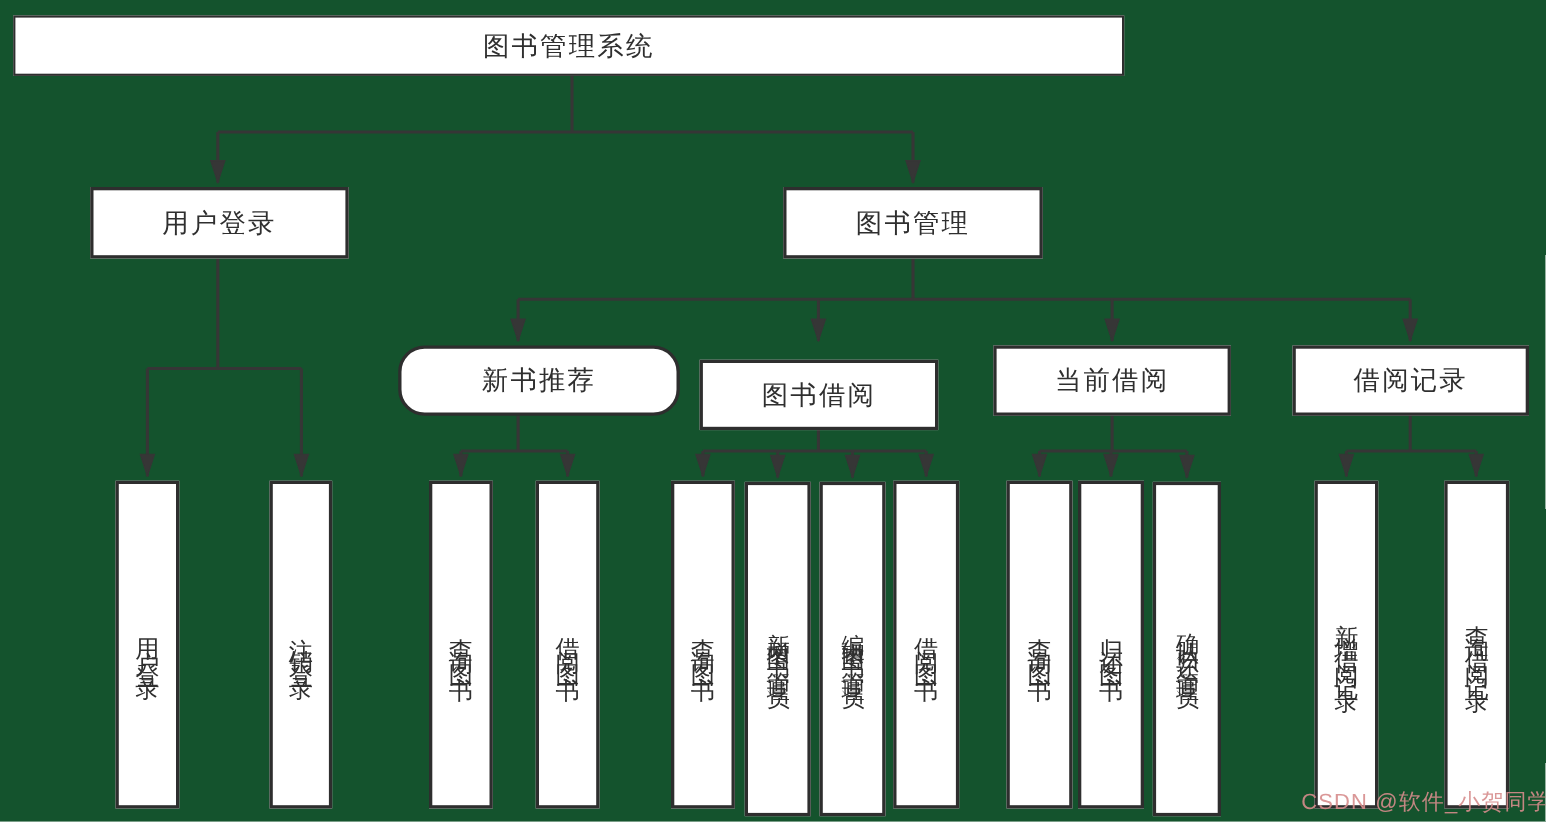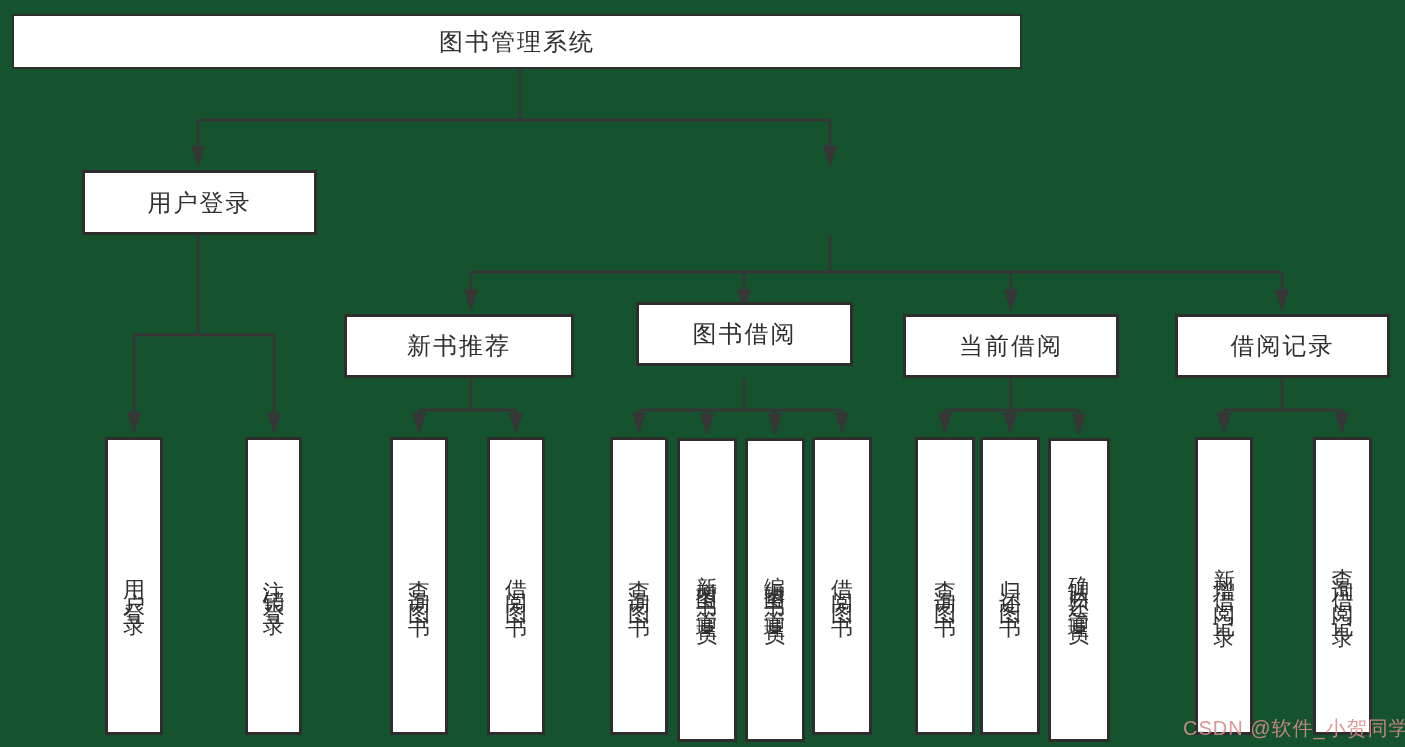--- a/index.html
+++ b/index.html
@@ -70,23 +70,24 @@
       <line x1="1282" y1="378" x2="1282" y2="410"></line>
       <line x1="1224" y1="410" x2="1342" y2="410"></line>
       <line x1="1224" y1="410" x2="1224" y2="433" marker-end="url(#arrowhead)"></line>
       <line x1="1342" y1="410" x2="1342" y2="433" marker-end="url(#arrowhead)"></line>
     </g>
   </svg>
 
   <div class="hbox root" style="left:12px;top:14px;width:1010px;height:55px;">图书管理系统</div>
 
   <div class="hbox" style="left:82px;top:170px;width:235px;height:65px;">用户登录</div>
+  <div class="hbox" style="left:712px;top:170px;width:236px;height:65px;">图书管理</div>
 
-  <div class="hbox" style="left:344px;top:314px;width:230px;height:64px;">新书推荐</div>
-  <div class="hbox" style="left:636px;top:302px;width:217px;height:64px;">图书借阅</div>
+  <div class="hbox" style="left:362px;top:314px;width:256px;height:64px;border-radius:24px;">新书推荐</div>
+  <div class="hbox" style="left:636px;top:327px;width:217px;height:64px;">图书借阅</div>
   <div class="hbox" style="left:1175px;top:314px;width:215px;height:64px;">借阅记录</div>
   <div class="hbox" style="left:903px;top:314px;width:216px;height:64px;">当前借阅</div>
 
   <div class="leaf" style="left:105px;top:437px;width:58px;height:298px;">
     <span>用户登录</span>
     </div>
   <div class="leaf" style="left:245px;top:437px;width:57px;height:298px;">
     <span>注销登录</span>
     </div>
 

